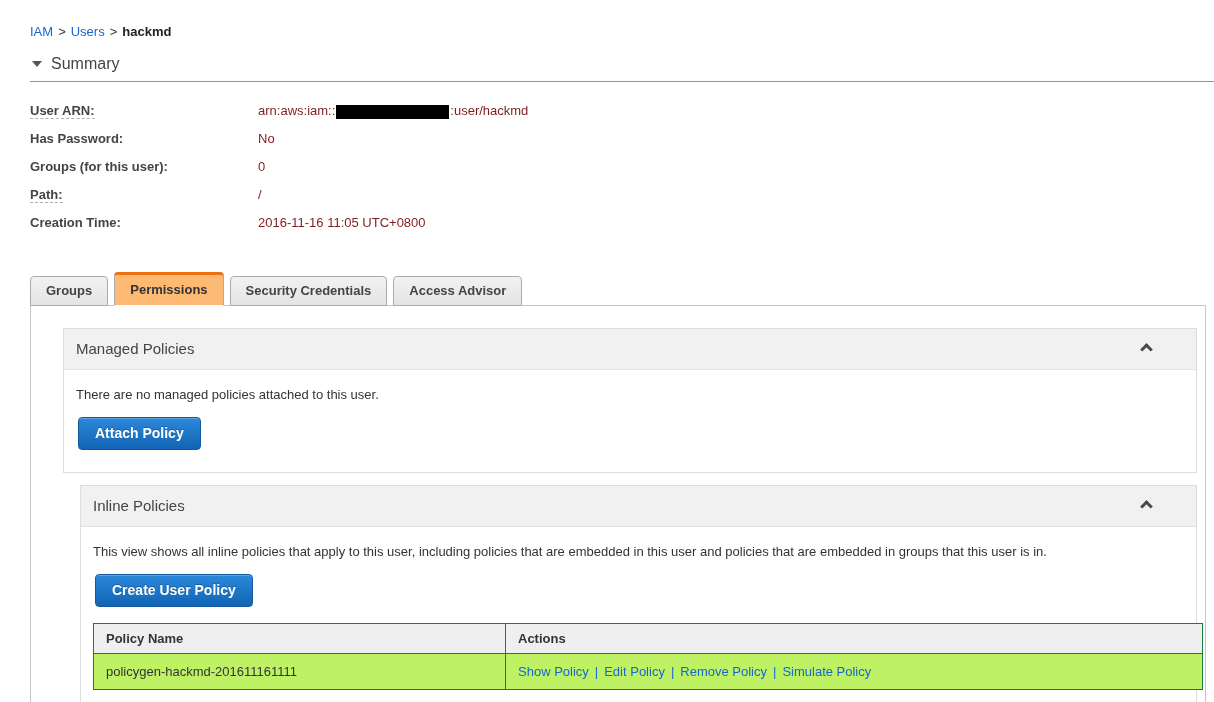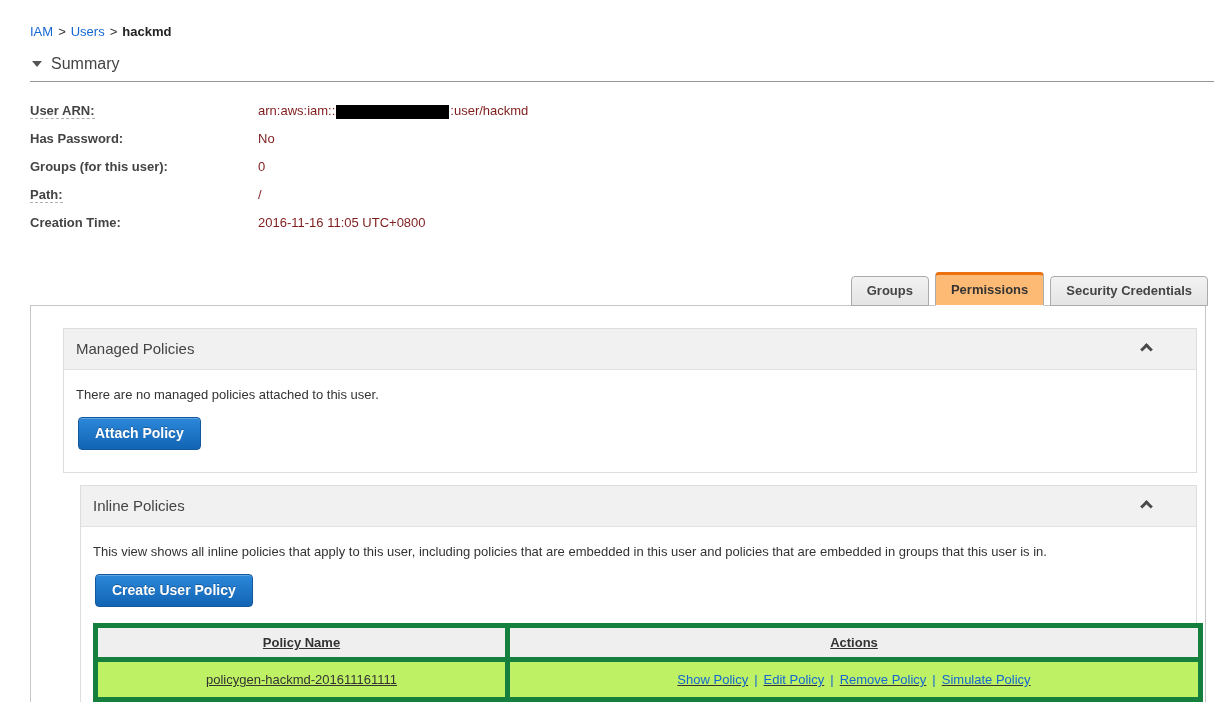--- a/index.html
+++ b/index.html
@@ -29,21 +29,21 @@
 
   
   .fields { margin-bottom:40px; }
   .field-row { display:flex; margin-bottom:10px; line-height:18px; }
   .field-label { width:228px; font-weight:bold; color:#444; }
   .field-label .tip { border-bottom:1px dashed #b0b0b0; }
   .field-value { color:#7f1d1d; }
   .redact { display:inline-block; width:113px; height:14px; background:#000; vertical-align:middle; margin:0 1px; }
 
   
-  .tab-bar { display:flex; align-items:flex-end; position:relative; z-index:2; margin-bottom:-1px;justify-content:flex-end; }
+  .tab-bar { display:flex; align-items:flex-end; position:relative; z-index:2; margin-bottom:-1px; }
   .tab {
     background:linear-gradient(#f2f2f2,#e4e4e4);
     border:1px solid #ababab; border-radius:4px 4px 0 0;
     padding:0 15px; height:30px; line-height:28px;
     font-weight:bold; color:#444; margin-right:6px; cursor:pointer; white-space:nowrap;
   }
   .tab.active {
     background:#fdba74; border-top:3px solid #ec7211; border-bottom:1px solid #fff;
     height:34px; line-height:30px; color:#333;
   }
@@ -78,21 +78,21 @@
     border-radius:4px; color:#fff; font-weight:bold; font-size:14px;
     padding:7px 16px 8px 16px; cursor:pointer;
     font-family:Liberation Sans, sans-serif;
     text-shadow:0 -1px 0 rgba(0,0,0,0.25);
     box-shadow:inset 0 1px 0 rgba(255,255,255,0.25);
   }
   .btn-row { margin:2px 0 2px 2px; }
 
   
   table.policies { width:1110px; border-collapse:collapse; margin-top:16px; }
-  table.policies th, table.policies td { border:5px solid #15803d; text-align:center;text-decoration:underline; }
+  table.policies th, table.policies td { border:1px solid #15803d; text-align:left; }
   table.policies th {
     background:#efefef; font-weight:bold; color:#333;
     padding:7px 12px; font-size:13px;
   }
   table.policies td { padding:10px 12px; background:#bef264; }
   th.col-name, td.col-name { width:412px; }
   .actions a { color:#1467d2; text-decoration:none; cursor:pointer; }
   .actions .pipe { color:#1467d2; margin:0 6px; }
 </style>
 </head>
@@ -130,20 +130,21 @@
     <div class="field-row">
       <div class="field-label">Creation Time:</div>
       <div class="field-value">2016-11-16 11:05 UTC+0800</div>
     </div>
   </div>
 
   <div class="tab-bar">
     <div class="tab">Groups</div>
     <div class="tab active">Permissions</div>
     <div class="tab">Security Credentials</div>
+    <div class="tab">Access Advisor</div>
   </div>
 
   <div class="panel">
 
     <div class="section">
       <div class="section-header">
         <span>Managed Policies</span>
         <span class="chevron-up"></span>
       </div>
       <div class="section-body">

